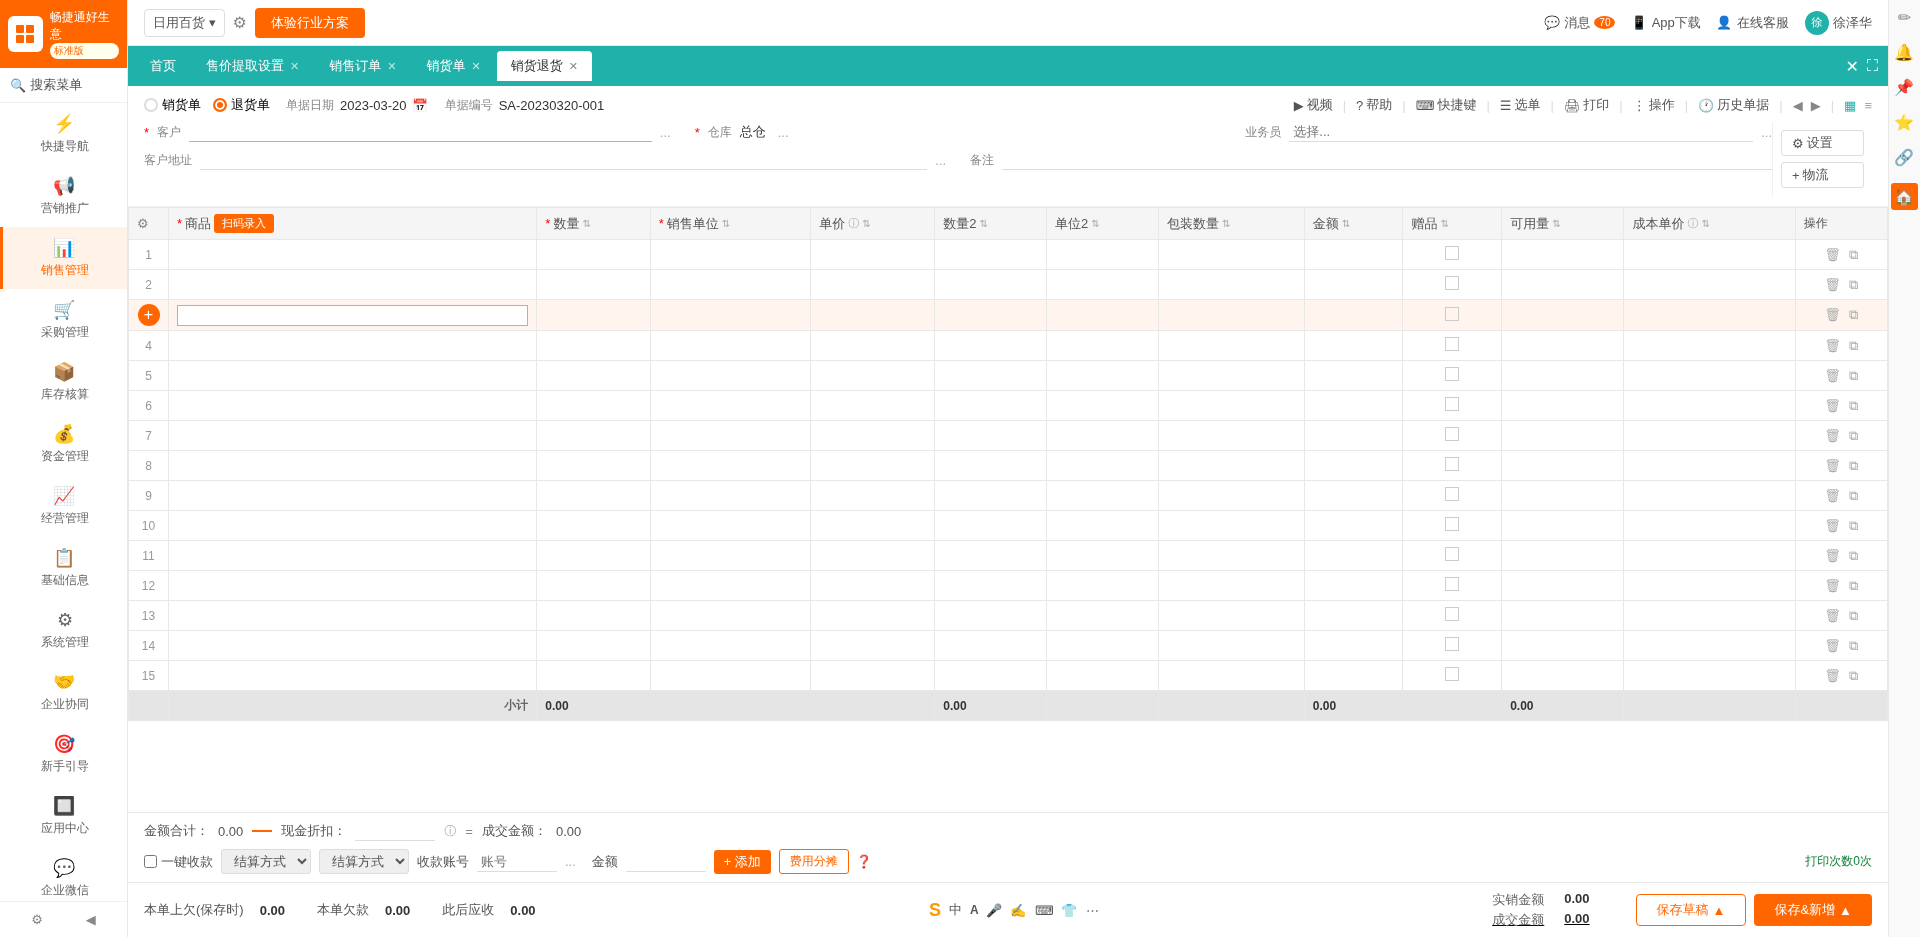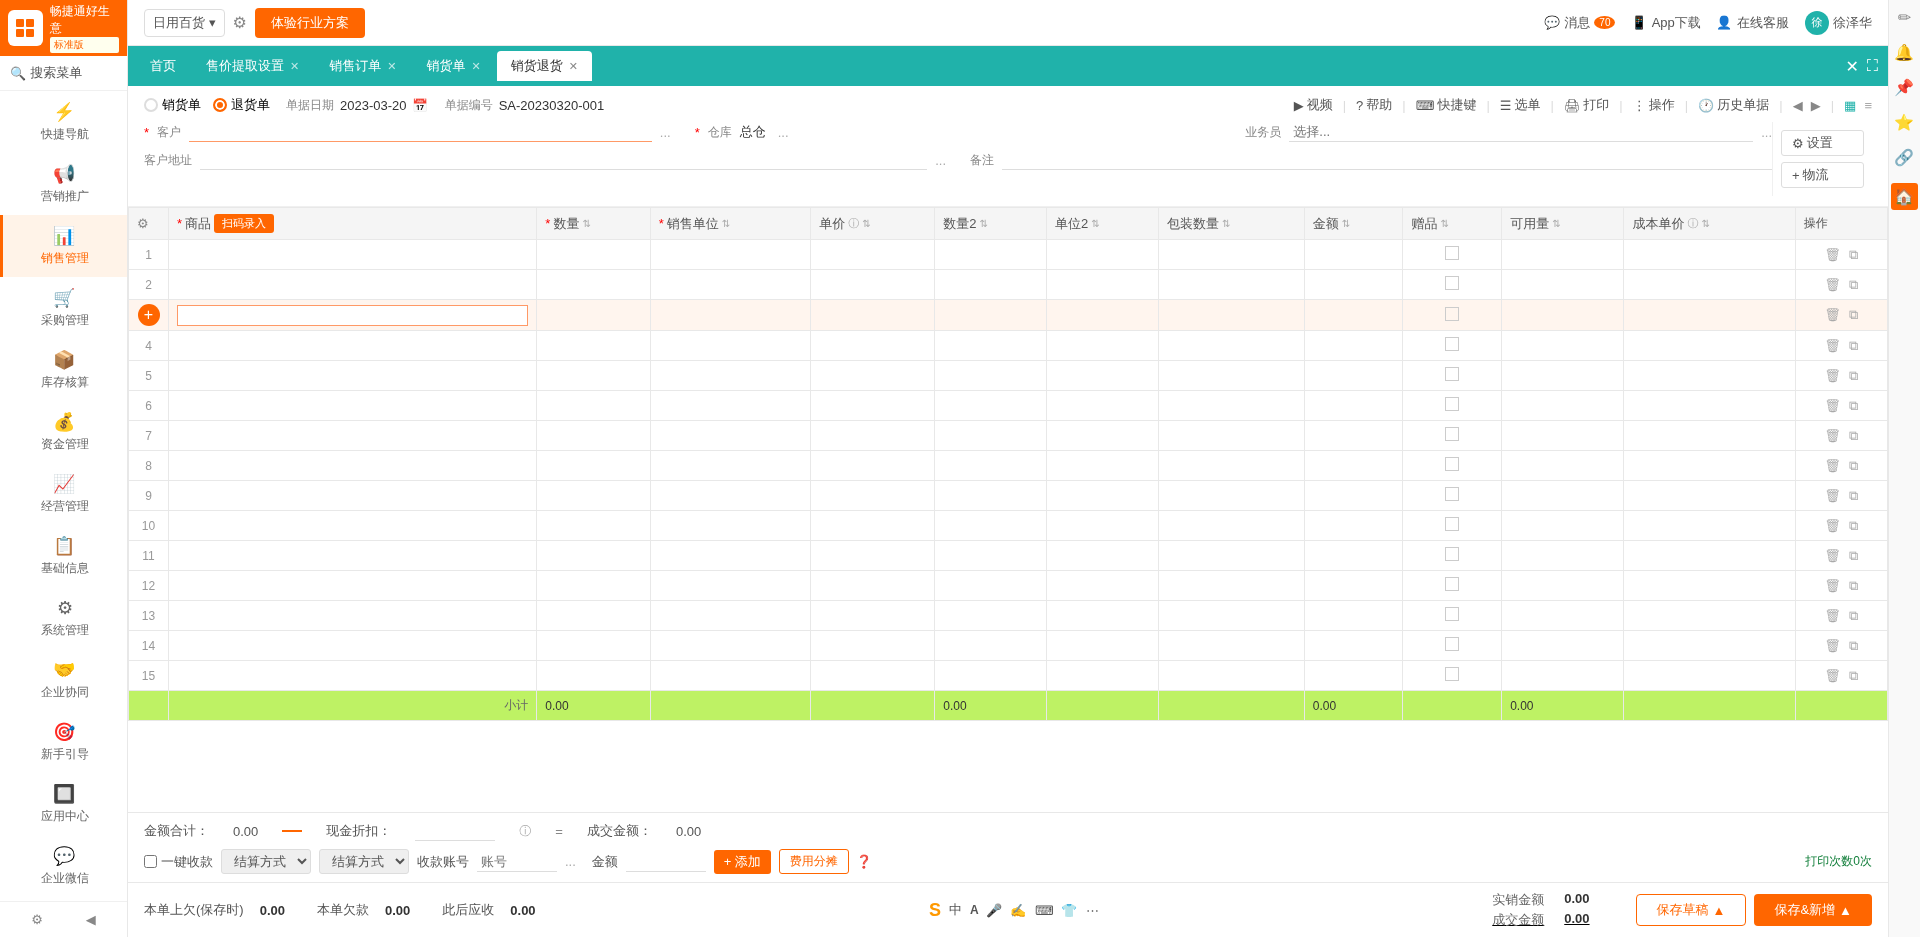--- a/index.html
+++ b/index.html
@@ -1,24 +1,24 @@
 <!DOCTYPE html>
 <html><head>
   <meta charset="utf-8">
   <style>
     * { box-sizing: border-box; margin: 0; padding: 0; font-family: 'Microsoft YaHei', Arial, sans-serif; font-size: 13px; }
     body { background: #f5f5f5; display: flex; height: 937px; overflow: hidden; }
 
     
     .sidebar { width: 128px; background: #fff; display: flex; flex-direction: column; border-right: 1px solid #e8e8e8; flex-shrink: 0; }
-    .sidebar-logo { background: #ff6600; padding: 10px 8px; display: flex; align-items: center; gap: 7px; color: #fff; height: 56px; }
+    .sidebar-logo { background: #ff6600; padding: 10px 8px; display: flex; align-items: center; gap: 7px; color: #fff; height: 68px; }
     .sidebar-logo-icon { width: 36px; height: 36px; background: #fff; border-radius: 6px; display: flex; align-items: center; justify-content: center; }
     .sidebar-logo-icon svg { width: 24px; height: 24px; }
     .sidebar-logo-text { font-size: 12px; line-height: 1.4; color: #fff; }
-    .sidebar-logo-badge { background: #ffe; color: #f60; font-size: 10px; padding: 1px 4px; border-radius: 2px; }
+    .sidebar-logo-badge { background: #ffe; color: #f60; font-size: 10px; padding: 1px 4px; border-radius: 8px; }
     .sidebar-search { display: flex; align-items: center; gap: 4px; padding: 8px 10px; border-bottom: 1px solid #f0f0f0; cursor: pointer; color: #555; }
     .sidebar-nav { flex: 1; overflow-y: auto; }
     .sidebar-item { display: flex; flex-direction: column; align-items: center; padding: 10px 4px; cursor: pointer; color: #666; border-left: 3px solid transparent; }
     .sidebar-item.active { color: #ff6600; background: #fff3e8; border-left: 3px solid #ff6600; }
     .sidebar-item-icon { font-size: 18px; margin-bottom: 3px; }
     .sidebar-item-label { font-size: 12px; text-align: center; }
     .sidebar-bottom { display: flex; align-items: center; justify-content: space-around; padding: 10px; border-top: 1px solid #f0f0f0; }
 
     
     .main { flex: 1; display: flex; flex-direction: column; overflow: hidden; }
@@ -76,25 +76,25 @@
     .row-num { color: #999; text-align: center; width: 40px; }
     .scan-btn { background: #ff6600; color: #fff; border: none; border-radius: 3px; padding: 2px 8px; font-size: 11px; cursor: pointer; }
     .add-btn { width: 22px; height: 22px; background: #ff6600; color: #fff; border-radius: 50%; border: none; cursor: pointer; font-size: 16px; display: inline-flex; align-items: center; justify-content: center; }
     .checkbox-cell { text-align: center; }
     .checkbox { width: 14px; height: 14px; border: 1px solid #ccc; display: inline-block; }
     .action-icons { display: flex; gap: 8px; justify-content: center; }
     .sort-icon { color: #aaa; cursor: pointer; font-size: 10px; }
     .gear-th { color: #888; cursor: pointer; }
     .th-with-sort { display: flex; align-items: center; gap: 3px; }
     .info-icon { color: #aaa; font-size: 11px; cursor: pointer; }
-    .subtotal-row td { background: #bef264; font-weight: normal; margin-left: 27px; }
+    .subtotal-row td { background: #e5e5e5; font-weight: bold; margin-left: 27px; }
 
     
     .bottom-section { border-top: 1px solid #e8e8e8; padding: 8px 16px; }
-    .bottom-row1 { display: flex; align-items: center; gap: 24px; color: #555; font-size: 13px; }
+    .bottom-row1 { display: flex; align-items: center; gap: 9px; color: #555; font-size: 13px; }
     .divider-line { width: 20px; height: 2px; background: #ff6600; display: inline-block; }
     .eq-sign { color: #888; }
     .bottom-row2 { display: flex; align-items: center; gap: 8px; margin-top: 8px; flex-wrap: wrap; }
     .checkbox-label { display: flex; align-items: center; gap: 4px; color: #555; font-size: 12px; }
     .add-btn-sm { background: #ff6600; color: #fff; border: none; border-radius: 3px; padding: 3px 10px; cursor: pointer; font-size: 12px; }
     .feefen-btn { border: 1px solid #ff6600; color: #ff6600; background: #fff; border-radius: 3px; padding: 3px 10px; cursor: pointer; font-size: 12px; }
     .question-icon { color: #aaa; cursor: pointer; }
 
     
     .footer { border-top: 1px solid #e8e8e8; padding: 8px 16px; display: flex; align-items: center; justify-content: space-between; background: #fff; }

